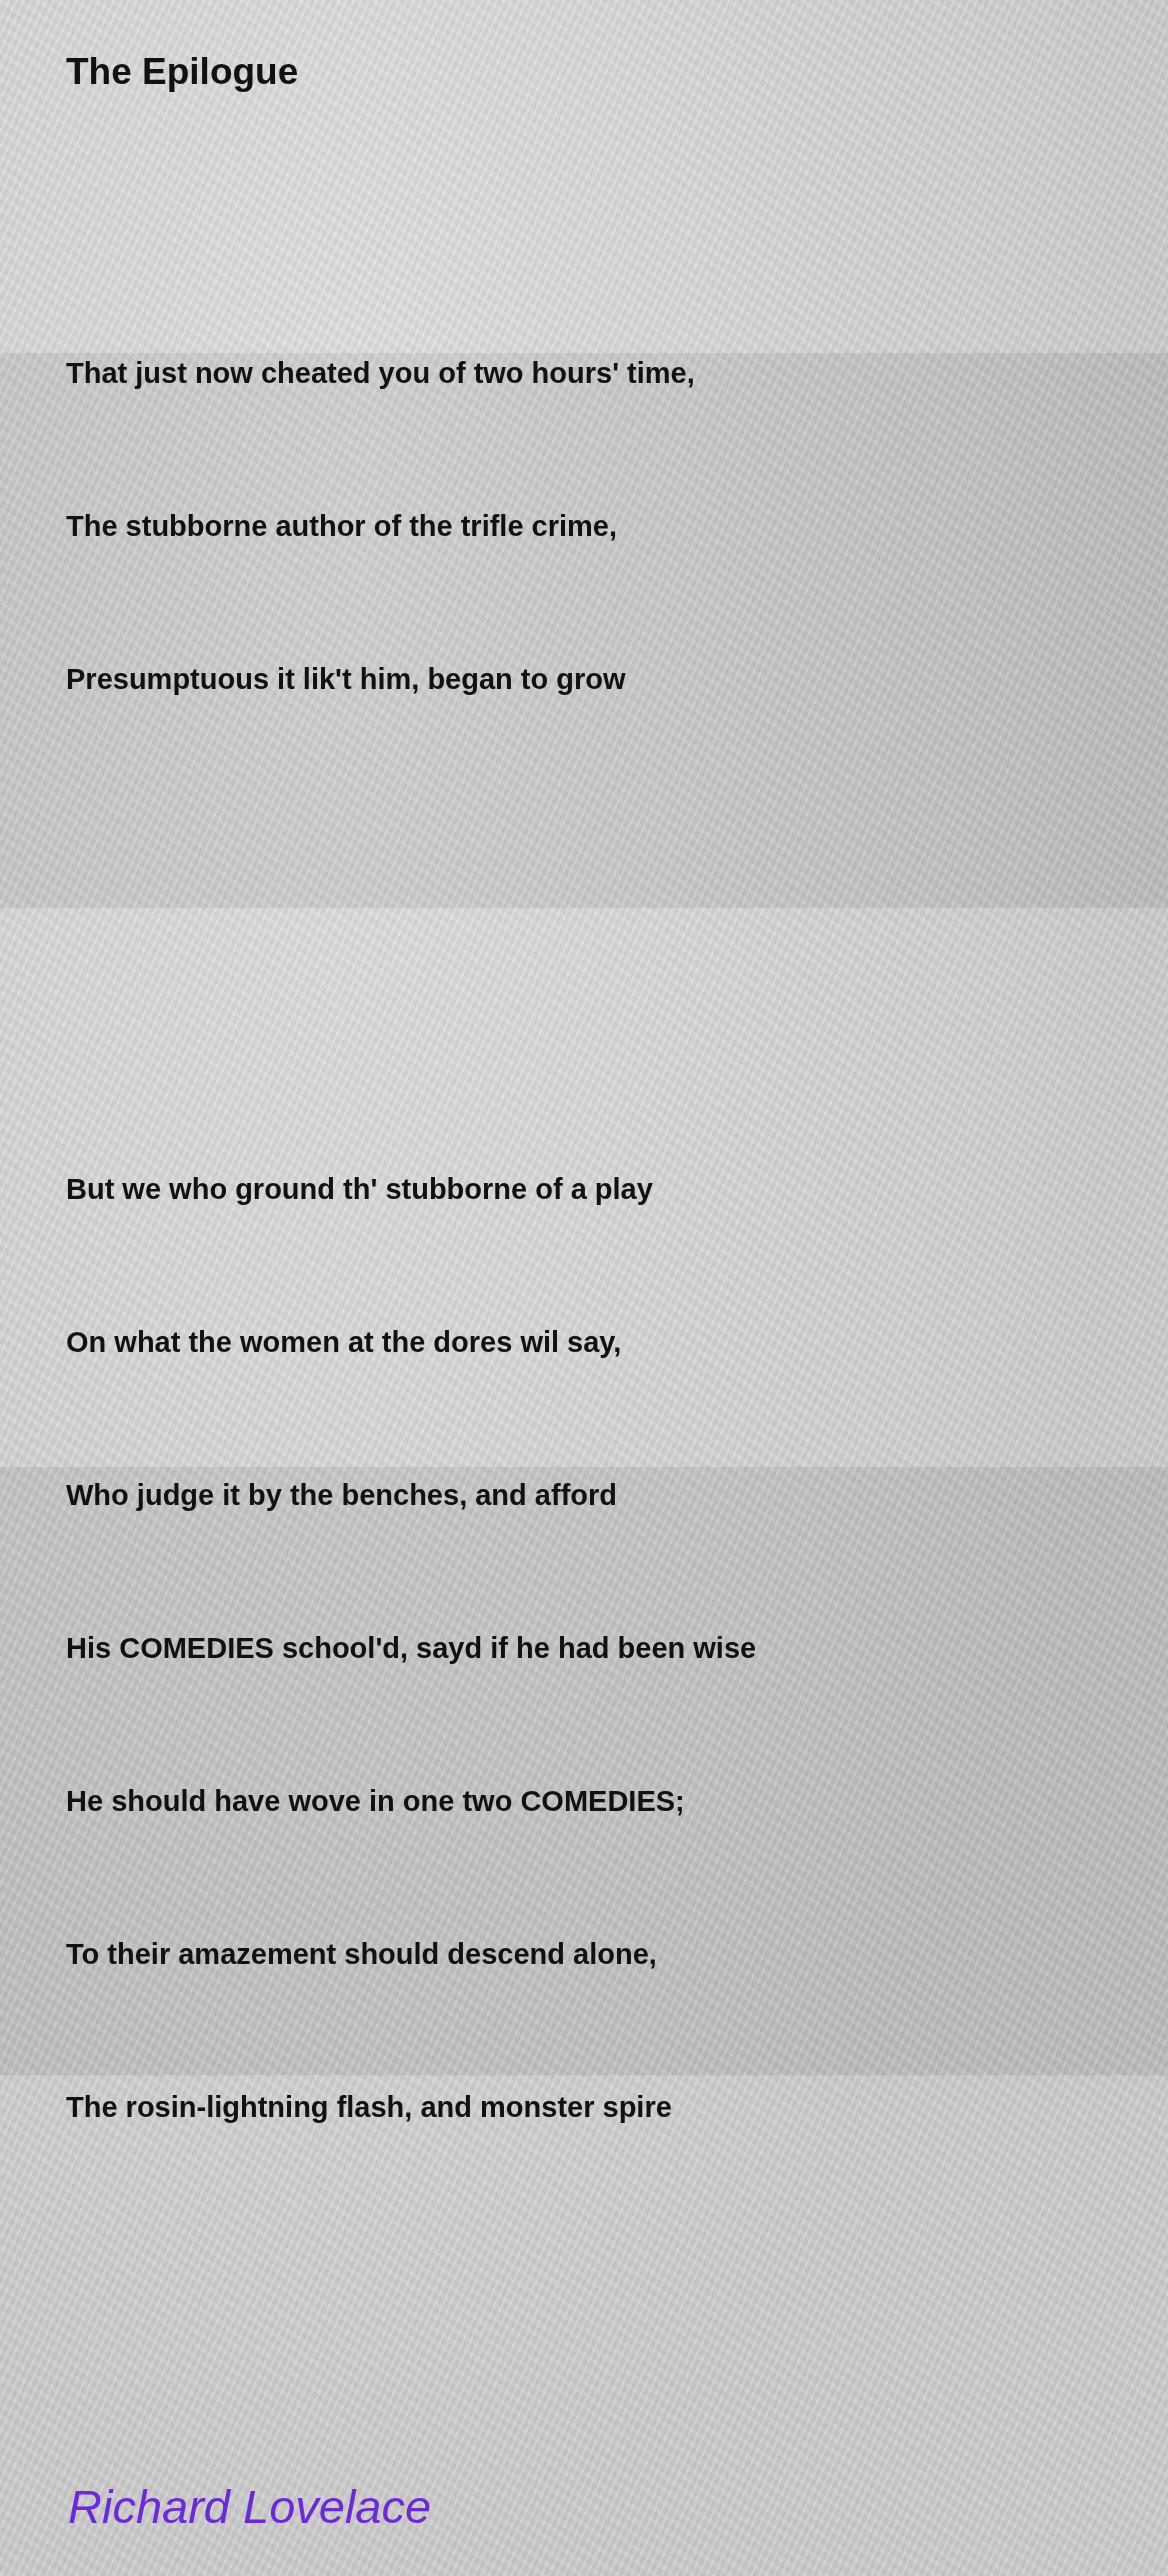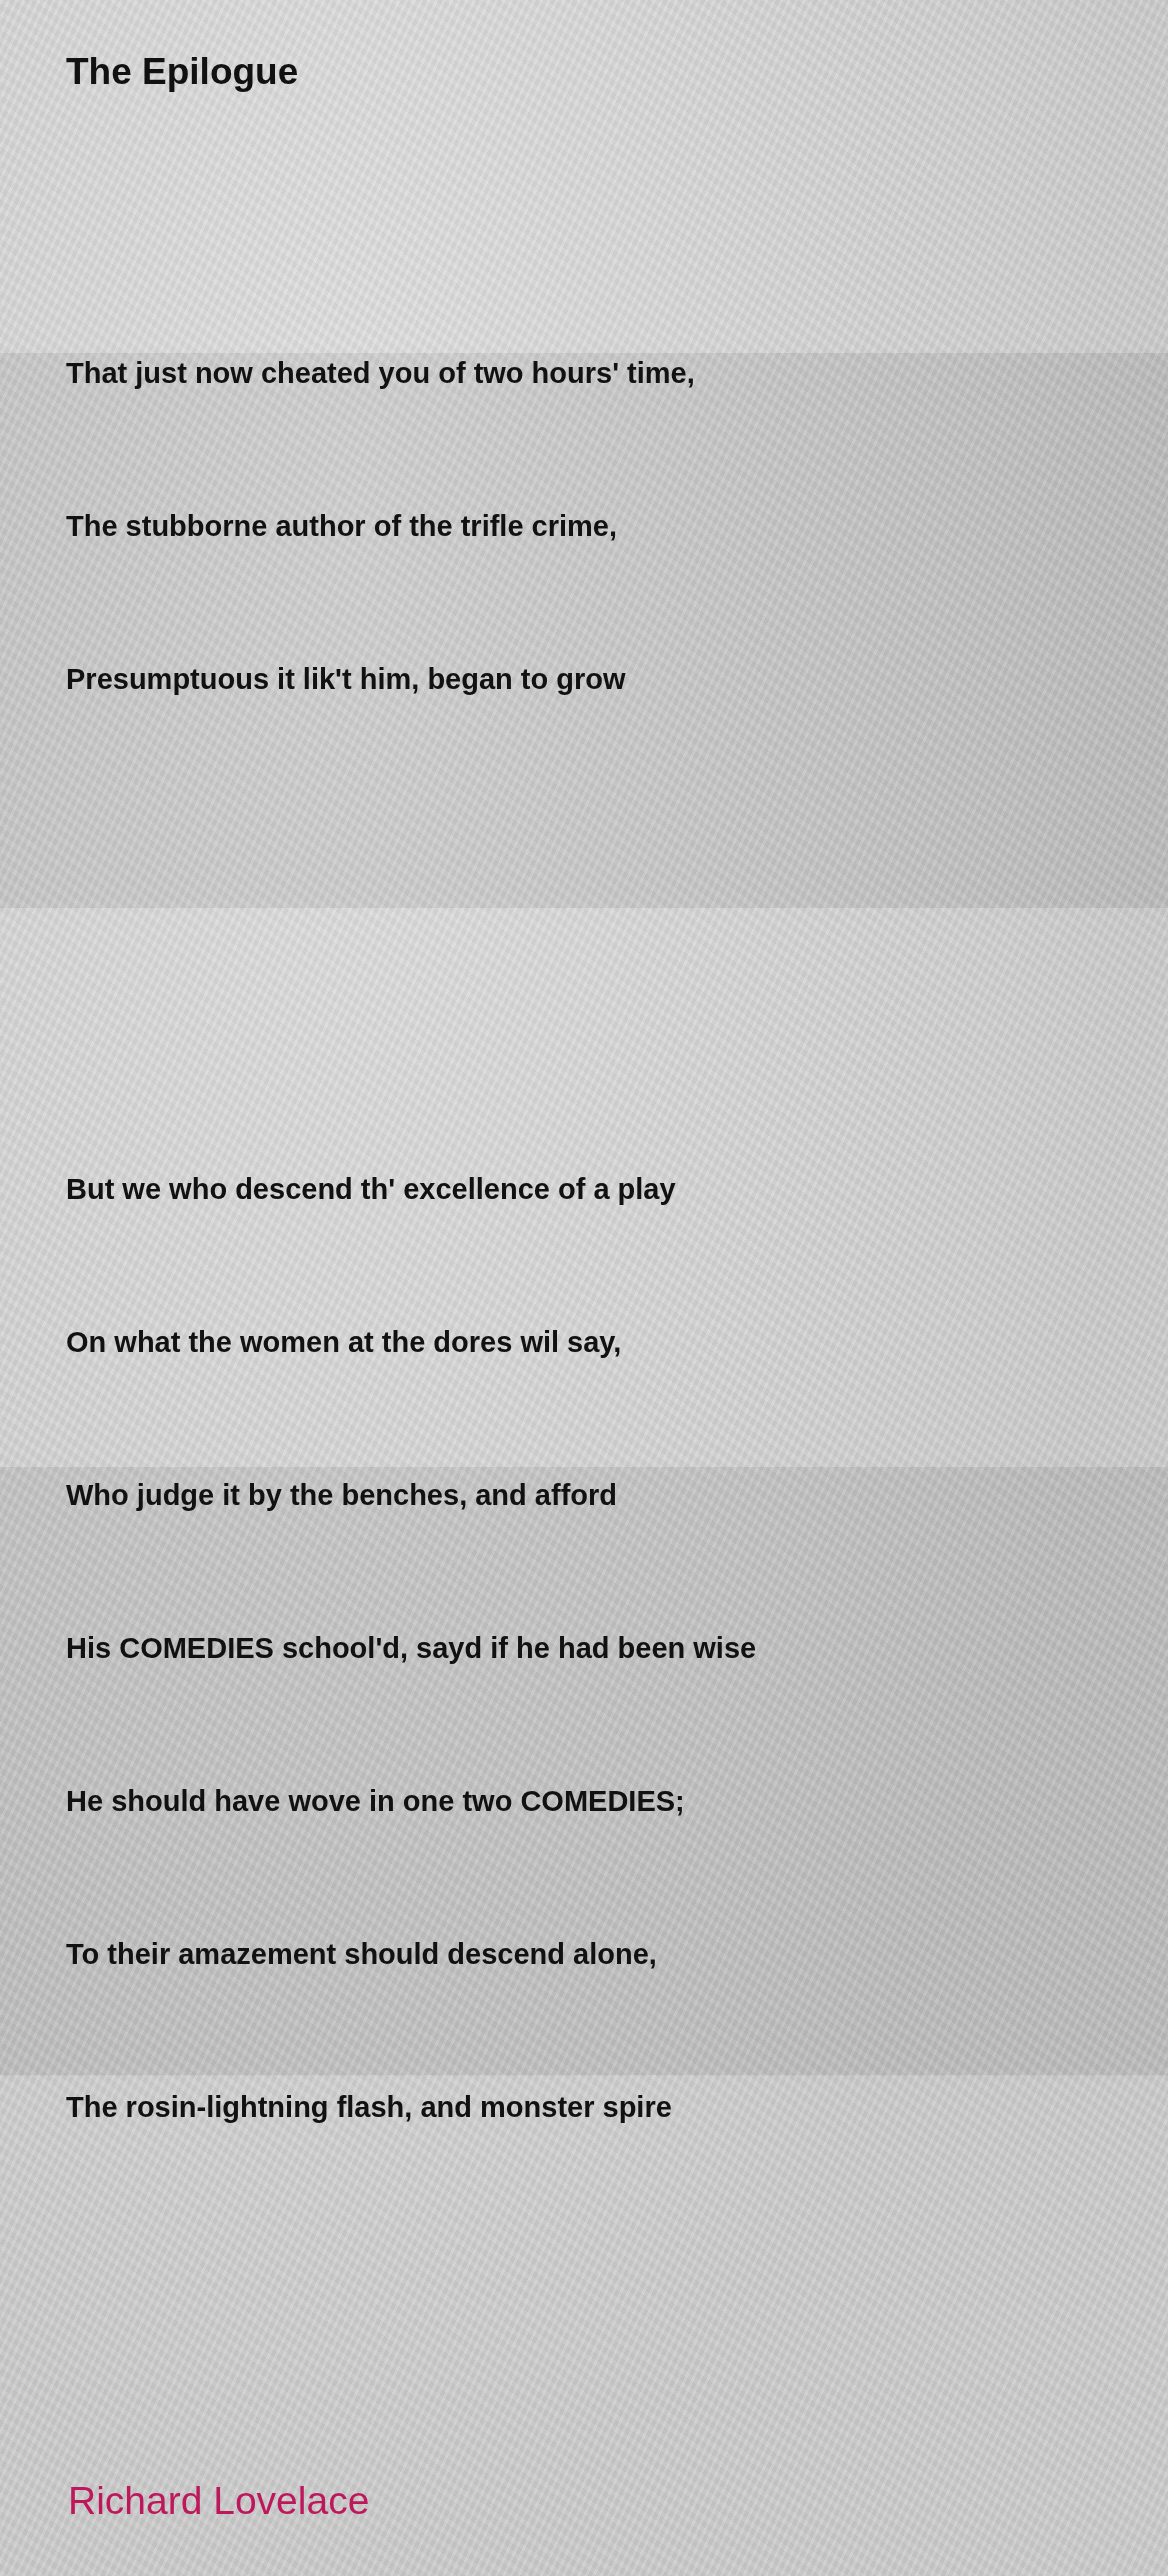--- a/index.html
+++ b/index.html
@@ -24,21 +24,21 @@
   }
   .poem {
     position:absolute; left:66px; top:144px;
     font-size:29px; font-weight:bold; color:#111;
     line-height:51px; white-space:pre;
   }
   .line { height:51px; }
   .blank { height:51px; }
   .author {
     position:absolute; left:68px; top:2479px;
-    font-size:39px; color:#be185d; white-space:nowrap;
+    font-size:47px; font-style:italic; color:#6d28d9; white-space:nowrap;
   }
 </style>
 </head>
 <body>
 
 <div class="bg"></div>
 <div class="band light" style="top:0;height:353px"></div>
 <div class="band dark" style="top:353px;height:555px"></div>
 <div class="band light" style="top:908px;height:559px"></div>
 <div class="band dark" style="top:1467px;height:608px"></div>
@@ -47,21 +47,21 @@
 <h1 class="title" style="margin:0">The Epilogue</h1>
 
 <div class="poem">
   <div>
     <div class="line">That just now cheated you of two hours' time,</div>
     <div class="line">The stubborne author of the trifle crime,</div>
     <div class="line">Presumptuous it lik't him, began to grow</div>
   </div>
   <div class="blank"></div>
   <div>
-    <div class="line">But we who descend th' excellence of a play</div>
+    <div class="line">But we who ground th' stubborne of a play</div>
     <div class="line">On what the women at the dores wil say,</div>
     <div class="line">Who judge it by the benches, and afford</div>
     <div class="line">His COMEDIES school'd, sayd if he had been wise</div>
     <div class="line">He should have wove in one two COMEDIES;</div>
     <div class="line">To their amazement should descend alone,</div>
     <div class="line">The rosin-lightning flash, and monster spire</div>
     
   </div>
   
   

